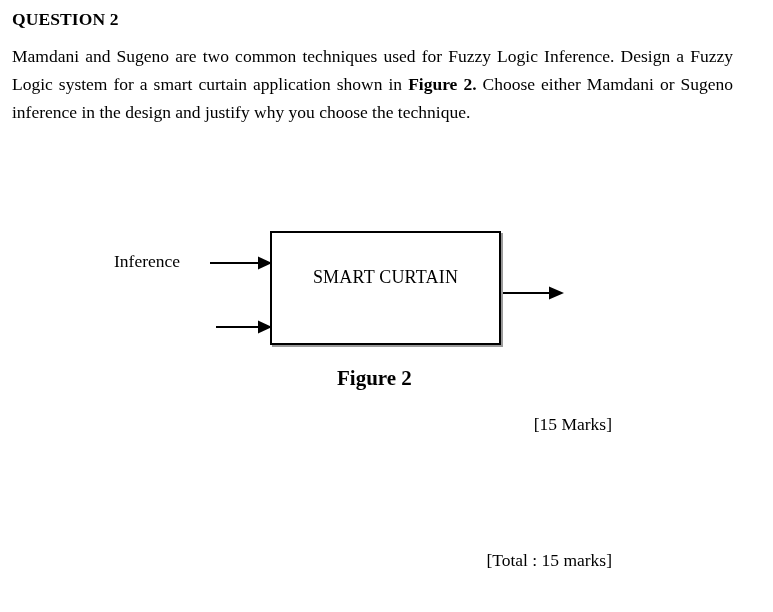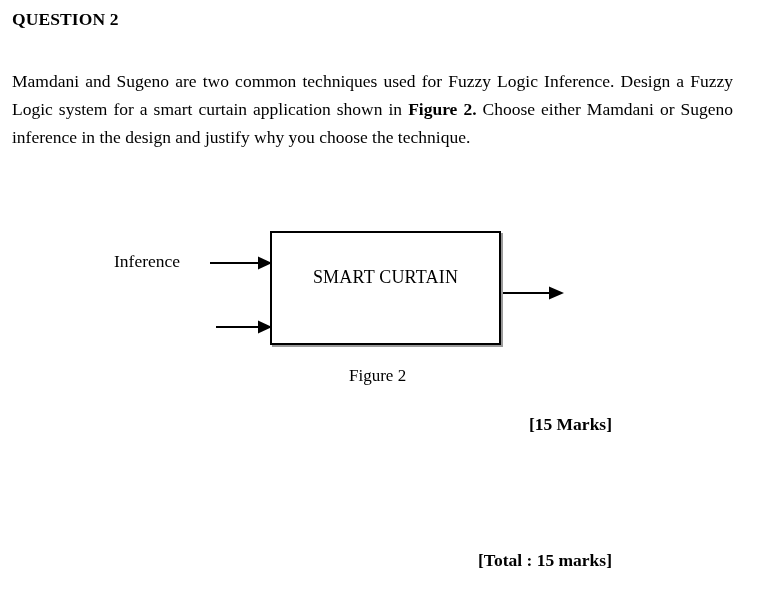--- a/index.html
+++ b/index.html
@@ -33,21 +33,21 @@
     font-weight: bold;
     letter-spacing: 0.1px;
     line-height: 22px;
     white-space: nowrap;
   }
 
   
   .q-body {
     position: absolute;
     left: 12px;
-    top: 67px;
+    top: 42px;
     width: 721px;
     font-size: 17.5px;
     line-height: 28px;
     text-align: justify;
     text-justify: inter-word;
   }
   .q-body .bold {
     font-weight: bold;
   }
 
@@ -102,32 +102,32 @@
     line-height: 24px;
     white-space: nowrap;
     pointer-events: auto;
   }
   #label-sunlight    { left: 114px; top: 249px; }
   #label-temperature { left:  99px; top: 313px; }
   #label-output      { left: 578px; top: 268px; white-space: normal; width: 160px; }
 
   .fig-caption {
     position: absolute;
-    left: 349px;
+    left: 337px;
     top: 366px;
-    font-size: 17px;
-    font-weight: normal;
+    font-size: 21px;
+    font-weight: bold;
     white-space: nowrap;
   }
 
   
   .marks {
     position: absolute;
     font-size: 17.5px;
-    font-weight: bold;
+    font-weight: normal;
     white-space: nowrap;
     text-align: right;
   }
   #marks-question { right: 40px; top: 414px; }
   #marks-total    { right: 40px; top: 526px; margin-top: 24px; }
 </style>
 </head>
 <body>
 
 <div class="page">

